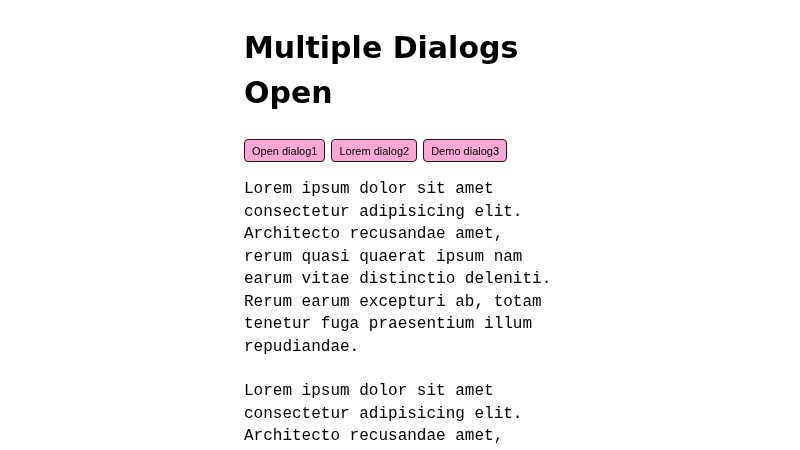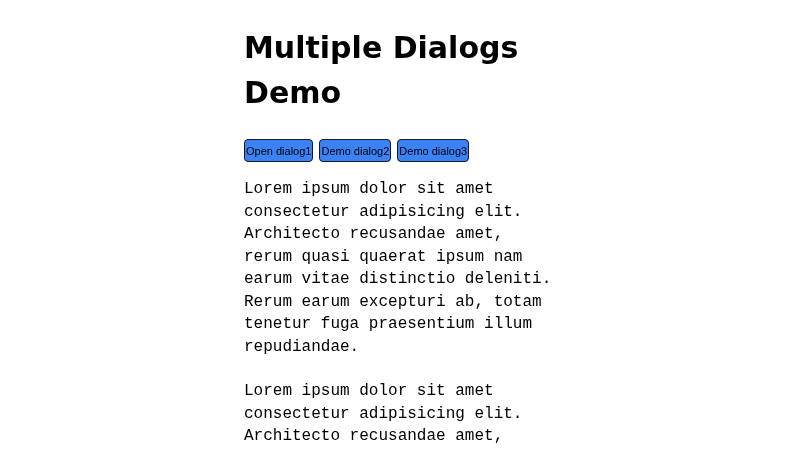--- a/index.html
+++ b/index.html
@@ -29,42 +29,42 @@
       margin-top: 24px;
       display: flex;
       gap: 6px;
       height: 23px;
     }
     .btn {
       font-family: "Liberation Sans", sans-serif;
       font-size: 11px;
       height: 23px;
       box-sizing: border-box;
-      padding: 0 1px;
-      background: #3b82f6;
+      padding: 0 7px;
+      background: #f9a8d4;
       border: 1.5px solid #1a1a1a;
       border-radius: 4px;
       color: #000;
       cursor: pointer;
       line-height: 20px;
     }
     p {
       font-family: Liberation Mono, monospace;
       font-size: 16px;
       line-height: 22.5px;
       margin: 0;
     }
     .p1 { margin-top: 16px; }
     .p2 { margin-top: 22px; }
   </style>
 </head>
 <body>
 
 <div class="container">
-  <h1>Multiple Dialogs Demo</h1>
+  <h1>Multiple Dialogs Open</h1>
   <div class="buttons">
     <button class="btn">Open dialog1</button>
-    <button class="btn">Demo dialog2</button>
+    <button class="btn">Lorem dialog2</button>
     <button class="btn">Demo dialog3</button>
   </div>
   <p class="p1">Lorem ipsum dolor sit amet consectetur adipisicing elit. Architecto recusandae amet, rerum quasi quaerat ipsum nam earum vitae distinctio deleniti. Rerum earum excepturi ab, totam tenetur fuga praesentium illum repudiandae.</p>
   <p class="p2">Lorem ipsum dolor sit amet consectetur adipisicing elit. Architecto recusandae amet, rerum quasi quaerat ipsum nam earum vitae distinctio deleniti. Rerum earum excepturi ab, totam tenetur fuga praesentium illum repudiandae.</p>
 </div>
 
 </body></html>

